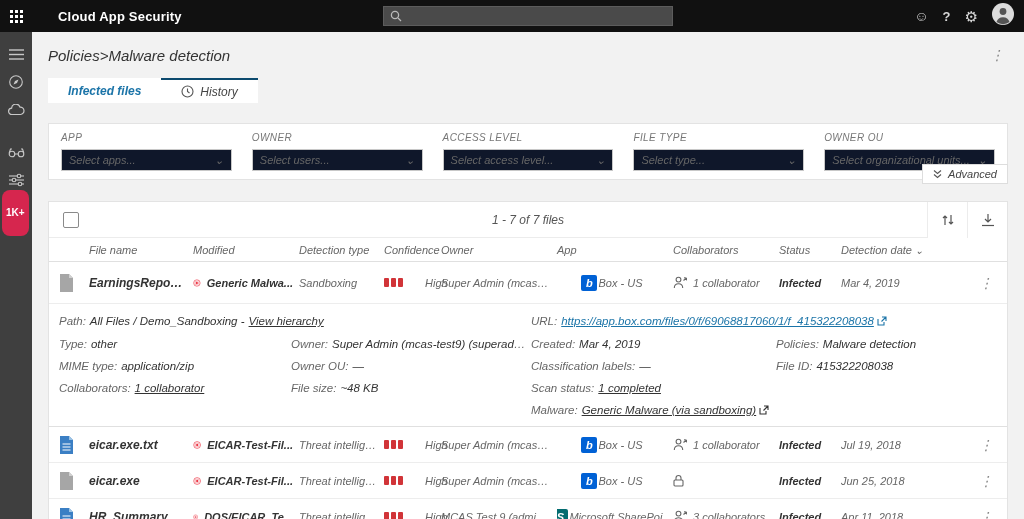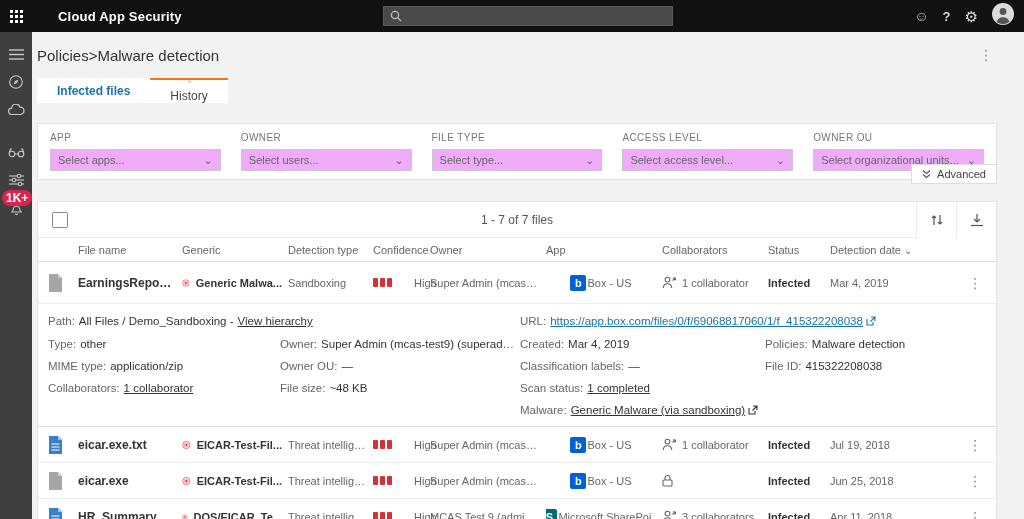--- a/index.html
+++ b/index.html
@@ -17,41 +17,41 @@
   .top-icons{position:absolute;right:10px;top:0;height:32px;display:flex;align-items:center;gap:14px;}
   .glyph{color:#d8d8d8;font-size:13px;line-height:1;}
   .glyph.smiley::before{content:"☺";font-size:14px;}
   .glyph.help::before{content:"?";font-weight:700;}
   .glyph.gear::before{content:"⚙";font-size:15px;}
 
   
   .sidebar{position:absolute;left:0;top:32px;width:32px;height:487px;background:#3f3f3f;z-index:15;display:flex;flex-direction:column;align-items:center;padding-top:8px;}
   .side-item{width:32px;height:28px;display:grid;place-items:center;position:relative;}
   .side-gap{height:14px;}
-  .badge{position:absolute;top:-4px;left:2px;background:#d6264e;color:#fff;font-size:12px;font-weight:700;padding:1px 4px;border-radius:8px;line-height:1.2;text-align:right;}
-
-  
-  .content{position:absolute;left:21px;top:32px;width:992px;height:487px;padding:14px 16px 0 16px;overflow:hidden;}
+  .badge{position:absolute;top:-4px;left:2px;background:#d6264e;color:#fff;font-size:10px;font-weight:700;padding:17px 4px;border-radius:8px;line-height:1.2;text-align:right;}
+
+  
+  .content{position:absolute;left:32px;top:32px;width:992px;height:487px;padding:14px 16px 0 16px;overflow:hidden;font-style:italic;}
   .crumb-row{display:flex;align-items:center;height:18px;}
   .crumb{font-size:15px;color:#333;}
   .kebab{color:#888;font-size:14px;line-height:1;padding:0 4px;}
   .kebab::before{content:"⋮";}
   .crumb-row .kebab{margin-left:auto;}
 
   
   .tabs{display:flex;margin-top:14px;height:25px;gap:0;}
   .tab{background:#fff;padding:0 20px;display:flex;align-items:center;gap:6px;font-size:12px;color:#444;}
   .tab.active{color:#1b74a8;font-weight:700;}
-  .tab.inactive{border-top:2px solid #f97316;flex-direction:column;}
+  .tab.inactive{border-top:2px solid #0c4a6e;}
 
   
   .filter-card{position:relative;background:#fff;border:1px solid #e3e3e3;margin-top:20px;height:57px;padding:8px 12px;display:flex;gap:20px;}
   .ffield{display:flex;flex-direction:column;width:172px;}
   .flabel{font-size:10px;color:#777;letter-spacing:.4px;margin-bottom:6px;}
-  .fselect{height:24px;border:1px solid #c8c8c8;background:#f0abfc;display:flex;align-items:center;justify-content:space-between;padding:0 7px;font-size:11px;color:#666;}
+  .fselect{height:24px;border:1px solid #c8c8c8;background:#0f172a;display:flex;align-items:center;justify-content:space-between;padding:0 7px;font-size:11px;color:#666;}
   .fselect .chev::before{content:"⌄";color:#666;font-size:11px;}
   .advanced{position:absolute;top:-1px;right:-1px;background:#fff;border:1px solid #ddd;padding:3px 10px;display:flex;align-items:center;gap:6px;font-size:11px;color:#444;margin-top:41px;}
 
   
   .table-card{background:#fff;border:1px solid #e3e3e3;margin-top:21px;}
   .toolbar{position:relative;height:36px;border-bottom:1px solid #ececec;display:flex;align-items:center;gap:33px;}
   .checkbox{width:16px;height:16px;border:1px solid #8a8a8a;border-radius:2px;background:#fff;margin-left:14px;}
   .count{position:absolute;left:50%;transform:translateX(-50%);font-size:12px;color:#555;}
   .tool-buttons{margin-left:auto;display:flex;height:36px;}
   .tool-btn{width:40px;height:36px;display:grid;place-items:center;border-left:1px solid #ececec;background:#fff;}
@@ -206,30 +206,30 @@
       </div>
     </div>
     <div class="ffield">
       <span class="flabel">OWNER</span>
       <div class="fselect interact">
         <span>Select users...</span>
           <span class="chev"></span>
       </div>
     </div>
     <div class="ffield">
+      <span class="flabel">ACCESS LEVEL</span>
+      <div class="fselect interact">
+        <span>Select access level...</span>
+          <span class="chev"></span>
+      </div>
+    </div>
+    <div class="ffield">
       <span class="flabel">FILE TYPE</span>
       <div class="fselect interact">
         <span>Select type...</span>
-          <span class="chev"></span>
-      </div>
-    </div>
-    <div class="ffield">
-      <span class="flabel">ACCESS LEVEL</span>
-      <div class="fselect interact">
-        <span>Select access level...</span>
           <span class="chev"></span>
       </div>
     </div>
     <div class="ffield">
       <span class="flabel">OWNER OU</span>
       <div class="fselect interact">
         <span>Select organizational units...</span>
           <span class="chev"></span>
       </div>
     </div>
@@ -259,21 +259,21 @@
               <path d="M7 1v8M4 6l3 3 3-3"></path>
               <path d="M1 12.5h12"></path>
             </svg>
         </div>
       </div>
     </div>
 
     <div class="tgrid thead">
       <div></div>
       <div class="interact">File name</div>
-      <div class="interact">Generic</div>
+      <div class="interact">Modified</div>
       <div class="interact">Detection type</div>
       <div class="interact">Confidence</div>
       <div class="interact">Owner</div>
       <div class="interact">App</div>
       <div class="interact">Collaborators</div>
       <div class="interact">Status</div>
       <div class="interact">
           <span>Detection date</span>
           <span class="caret"></span>
         </div>

